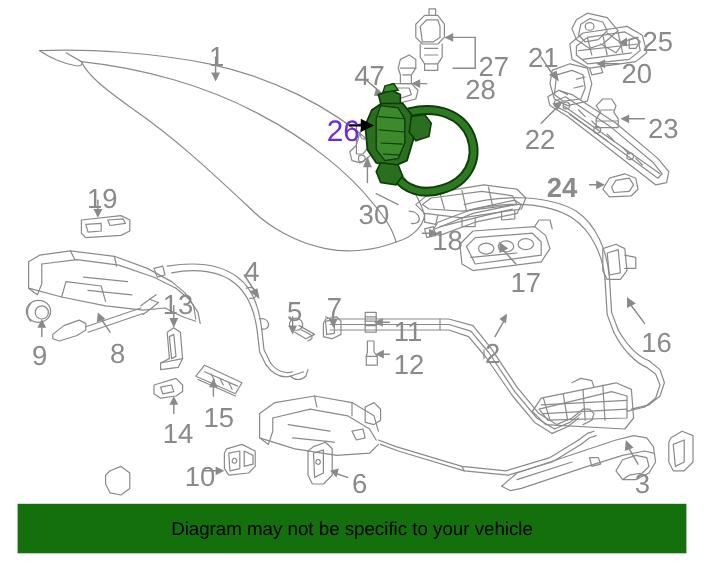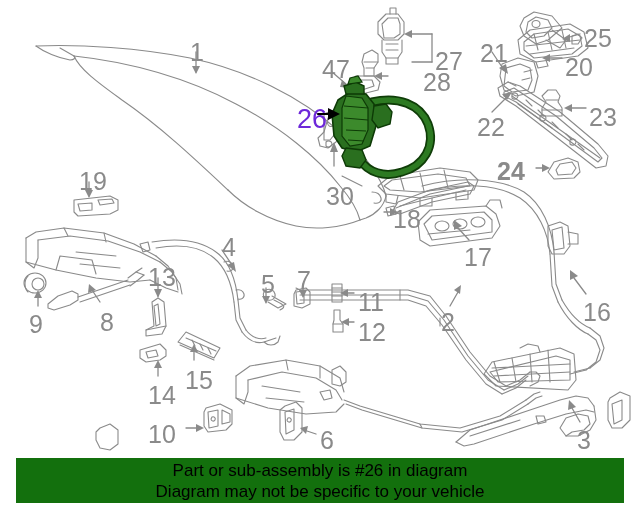--- a/index.html
+++ b/index.html
@@ -524,21 +524,21 @@
 
   <div class="callout" style="left:190px; top:40px;">1</div>
   <div class="callout" style="left:441px; top:310px;">2</div>
   <div class="callout" style="left:577px; top:428px;">3</div>
   <div class="callout" style="left:222px; top:235px;">4</div>
   <div class="callout" style="left:261px; top:272px;">5</div>
   <div class="callout" style="left:320px; top:428px;">6</div>
   <div class="callout" style="left:297px; top:268px;">7</div>
   <div class="callout" style="left:100px; top:310px;">8</div>
   <div class="callout" style="left:29px;  top:312px;">9</div>
-  <div class="callout" style="left:148px; top:422px;">10</div>
+  <div class="callout" style="left:168px; top:422px;">10</div>
   <div class="callout" style="left:358px; top:290px;">11</div>
   <div class="callout" style="left:358px; top:320px;">12</div>
   <div class="callout" style="left:148px; top:265px;">13</div>
   <div class="callout" style="left:148px; top:383px;text-align:right;">14</div>
   <div class="callout" style="left:185px; top:368px;">15</div>
   <div class="callout" style="left:583px; top:300px;">16</div>
   <div class="callout" style="left:464px; top:245px;">17</div>
   <div class="callout" style="left:366px; top:207px;margin-left:27px;">18</div>
   <div class="callout" style="left:79px;  top:169px;">19</div>
   <div class="callout" style="left:565px; top:55px;">20</div>
@@ -547,17 +547,16 @@
   <div class="callout" style="left:589px; top:105px;">23</div>
   <div class="callout" style="left:497px; top:159px;font-weight:bold;">24</div>
   <div class="callout" style="left:584px; top:26px;">25</div>
   <div class="callout highlight" style="left:297px; top:106px; font-size:27px;">26</div>
   <div class="callout" style="left:435px; top:49px;">27</div>
   <div class="callout" style="left:391px; top:70px;margin-left:32px;">28</div>
   <div class="callout" style="left:322px; top:57px;">47</div>
   <div class="callout" style="left:326px; top:184px;">30</div>
 
   <div id="notice-banner">
-    <div class="line">Part or sub-assembly is #26 in diagram</div>
     <div class="line">Diagram may not be specific to your vehicle</div>
   </div>
 
 </div>
 
 </body></html>

